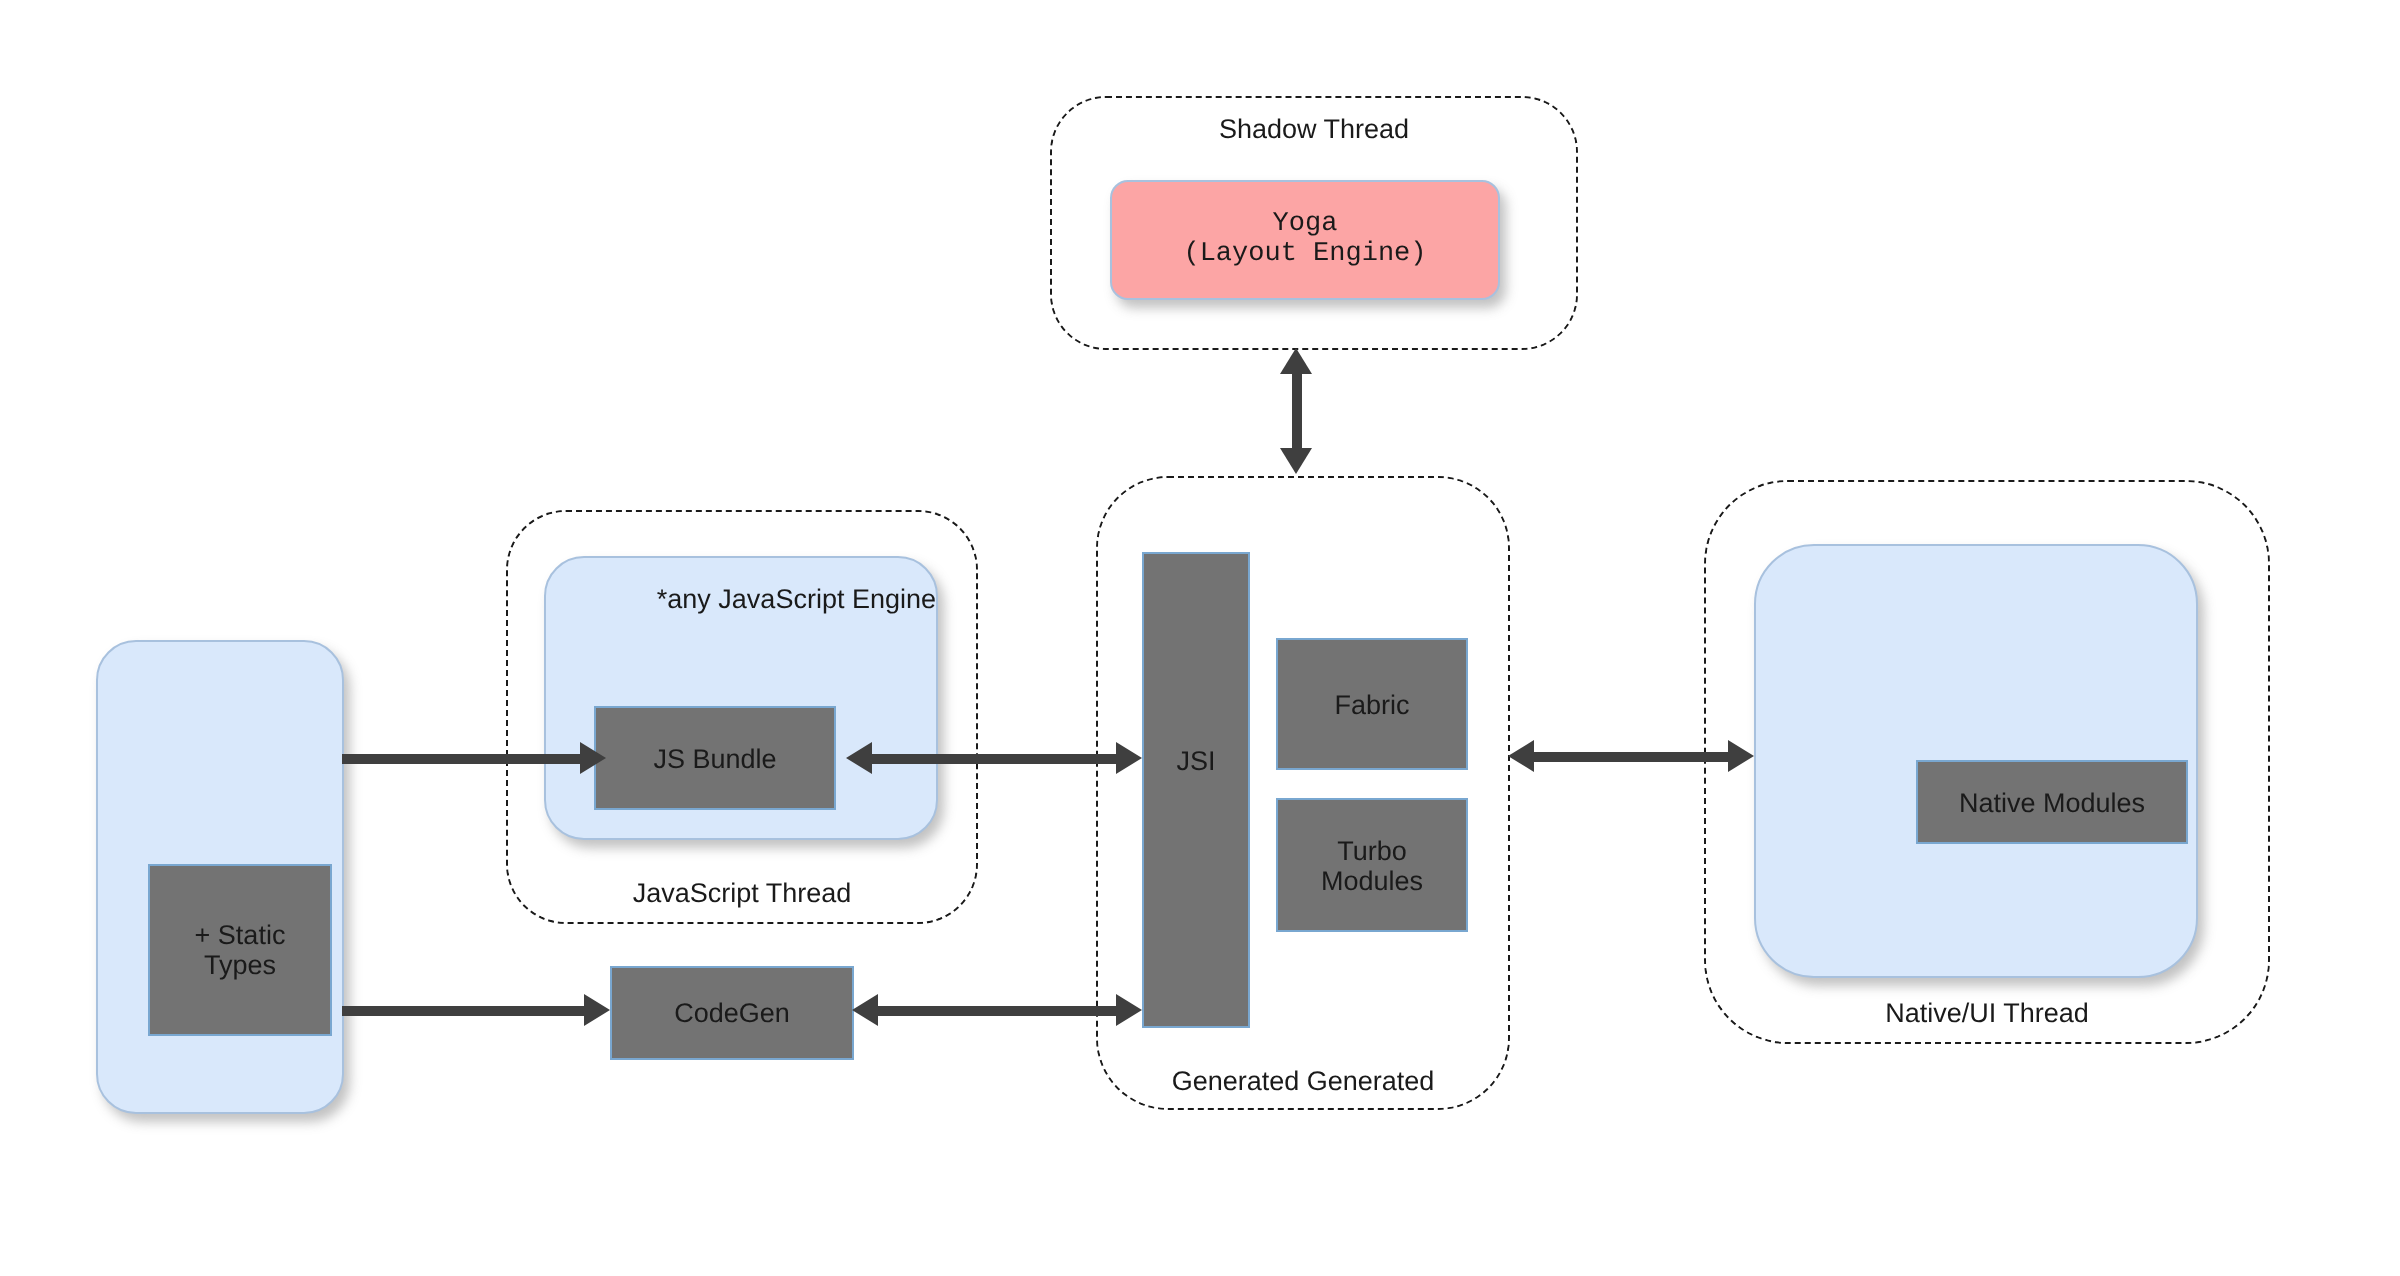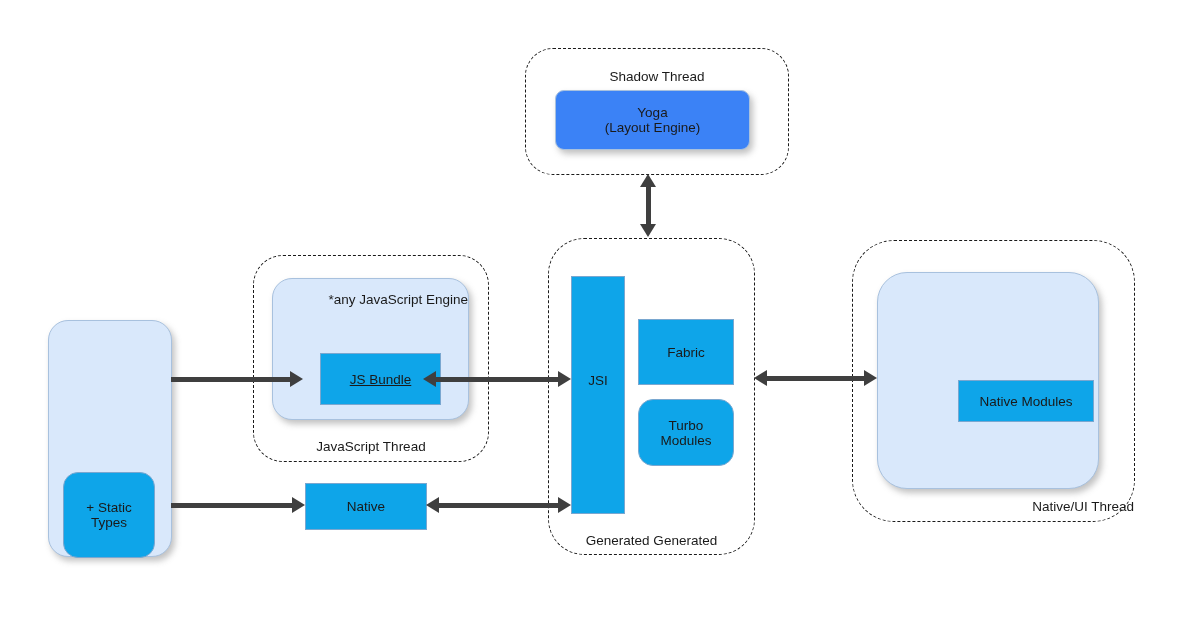--- a/index.html
+++ b/index.html
@@ -9,40 +9,40 @@
     font-size:13.5px; color:#1a1a1a; overflow:hidden;
   }
 
   
   .thread {
     position:absolute;
     border:1.5px dashed #1a1a1a;
     background:transparent;
   }
   .thread-label {
-    position:absolute; left:0; right:0; text-align:center;margin-top:12px;
+    position:absolute; left:0; right:0; text-align:center;
   }
 
   
   .soft {
     position:absolute;
     background:#d9e8fb;
     border:1px solid #a8c1de;
     box-shadow:3px 4px 6px rgba(120,120,120,0.45);
   }
 
   
   .node {
     position:absolute;
-    background:#0ea5e9;
+    background:#737373;
     border:1px solid #79a7d0;
     display:flex; align-items:center; justify-content:center;
     text-align:center;
   }
-  .multiline { white-space:pre-line;border-radius:15px; }
+  .multiline { white-space:pre-line; }
 
   
   .arrow { position:absolute; }
   .arrow .shaft { position:absolute; background:#3f3f3f; }
   .arrow.h { height:16px; }
   .arrow.h .shaft { top:5.5px; height:5px; }
   .arrow.h.single .shaft { left:0; right:11px; }
   .arrow.h.double .shaft { left:11px; right:11px; }
   .arrow .head { position:absolute; width:0; height:0; }
   .arrow.h .head.right { right:0; top:0;
@@ -61,49 +61,49 @@
     border-top:13px solid #3f3f3f; }
 </style>
 </head>
 <body>
 
 <div id="stage">
 
   <div class="thread" style="left:525px; top:48px; width:262px; height:125px; border-radius:28px;">
     <div class="thread-label" style="top:8px;">Shadow Thread</div>
   </div>
-  <div class="soft node multiline" style="left:555px; top:90px; width:193px; height:58px; border-radius:9px; background:#3b82f6; border-color:#a8c1de;">Yoga
+  <div class="soft node multiline" style="left:555px; top:90px; width:193px; height:58px; border-radius:9px; background:#fca5a5; border-color:#a8c1de;font-family:Liberation Mono, monospace;">Yoga
 (Layout Engine)</div>
 
   <div class="thread" style="left:253px; top:255px; width:234px; height:205px; border-radius:30px;">
     <div class="thread-label" style="bottom:7px;text-align:center;">JavaScript Thread</div>
   </div>
   <div class="soft" style="left:272px; top:278px; width:195px; height:140px; border-radius:20px;">
     <div style="position:absolute; top:13px; left:0; right:0; text-align:right;">*any JavaScript Engine</div>
   </div>
-  <div class="node" style="left:320px; top:353px; width:119px; height:50px;text-decoration:underline;">JS Bundle</div>
+  <div class="node" style="left:297px; top:353px; width:119px; height:50px;">JS Bundle</div>
 
   <div class="soft" style="left:48px; top:320px; width:122px; height:235px; border-radius:20px;"></div>
-  <div class="node multiline" style="left:63px; top:432px; width:90px; height:84px;margin-top:40px;">+ Static
+  <div class="node multiline" style="left:74px; top:432px; width:90px; height:84px;">+ Static
 Types</div>
 
-  <div class="node" style="left:305px; top:483px; width:120px; height:45px;">Native</div>
+  <div class="node" style="left:305px; top:483px; width:120px; height:45px;">CodeGen</div>
 
   <div class="thread" style="left:548px; top:238px; width:205px; height:315px; border-radius:36px;">
     <div class="thread-label" style="bottom:6px;">Generated Generated</div>
   </div>
   <div class="node" style="left:571px; top:276px; width:52px; height:236px; padding-bottom:0;">
     <span style="position:relative; top:-15px;text-align:center;">JSI</span>
   </div>
   <div class="node" style="left:638px; top:319px; width:94px; height:64px;">Fabric</div>
   <div class="node multiline" style="left:638px; top:399px; width:94px; height:65px;">Turbo
 Modules</div>
 
   <div class="thread" style="left:852px; top:240px; width:281px; height:280px; border-radius:42px;">
-    <div class="thread-label" style="bottom:7px;text-align:right;">Native/UI Thread</div>
+    <div class="thread-label" style="bottom:7px;">Native/UI Thread</div>
   </div>
   <div class="soft" style="left:877px; top:272px; width:220px; height:215px; border-radius:30px;"></div>
   <div class="node" style="left:919px; top:380px; width:134px; height:40px;margin-left:39px;">Native Modules</div>
 
   <div class="arrow h single" style="left:171px; top:371px; width:132px;">
     <div class="shaft"></div>
       <div class="head right"></div>
   </div>
 
   <div class="arrow h double" style="left:423px; top:371px; width:148px;">

